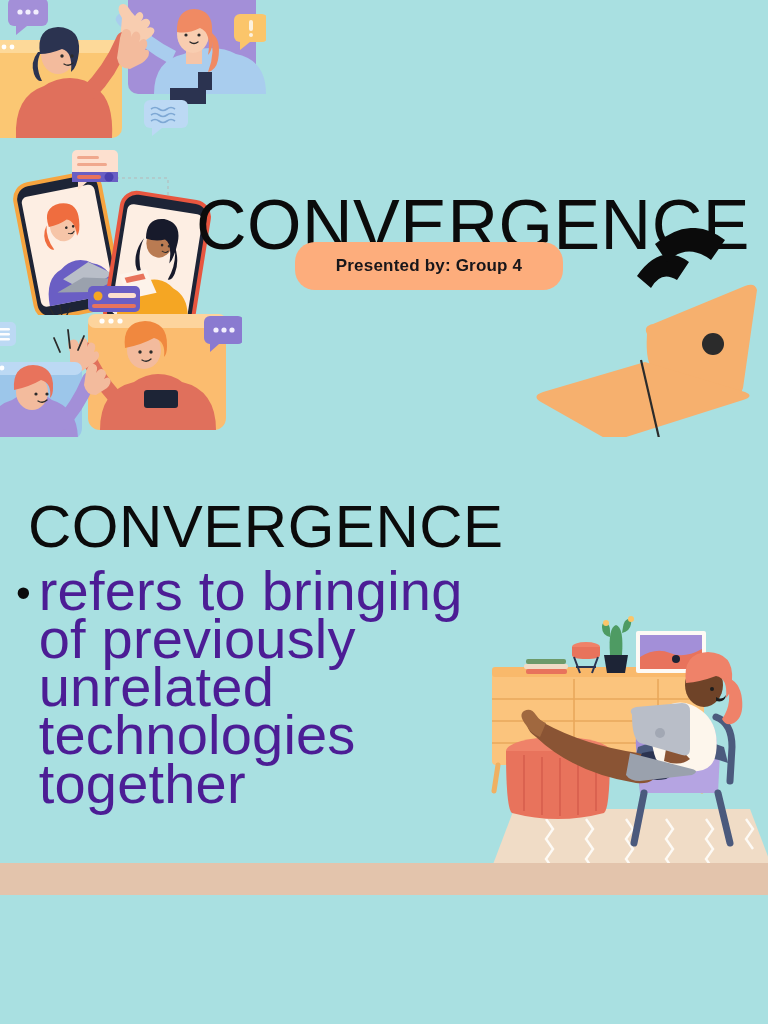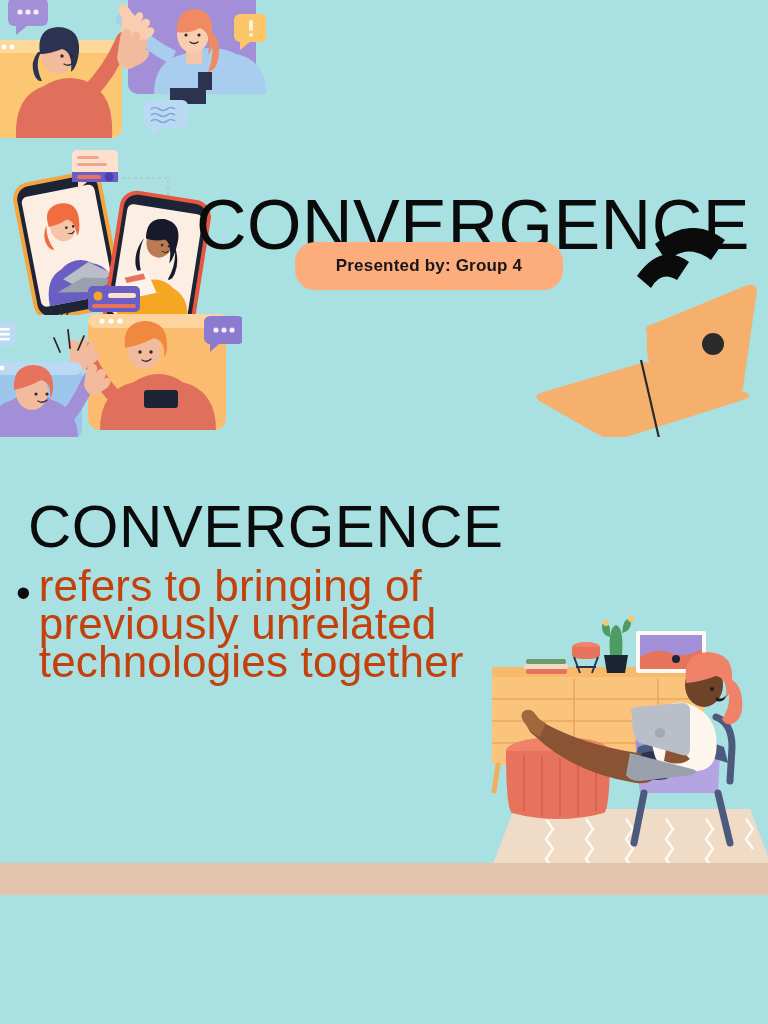--- a/index.html
+++ b/index.html
@@ -36,21 +36,21 @@
     letter-spacing:0.5px;white-space:nowrap;
   }
   .bullet-block{
     position:absolute;left:16px;top:130px;width:470px;
     display:flex;align-items:flex-start;
   }
   .bullet-dot{
     font-size:42px;line-height:52px;color:#0b0b0b;margin-right:8px;flex:0 0 auto;
   }
   .bullet-text{
-    font-size:44px;line-height:0.86;color:#c2410c;font-weight:400;letter-spacing:0.2px;
+    font-size:56px;line-height:0.86;color:#4c1d95;font-weight:400;letter-spacing:0.2px;
   }
   .floor-band{
     position:absolute;left:0;top:426px;width:768px;height:32px;background:#e3c4ac;
   }
 
   
   .ill{position:absolute;}
 </style>
 </head>
 <body>

